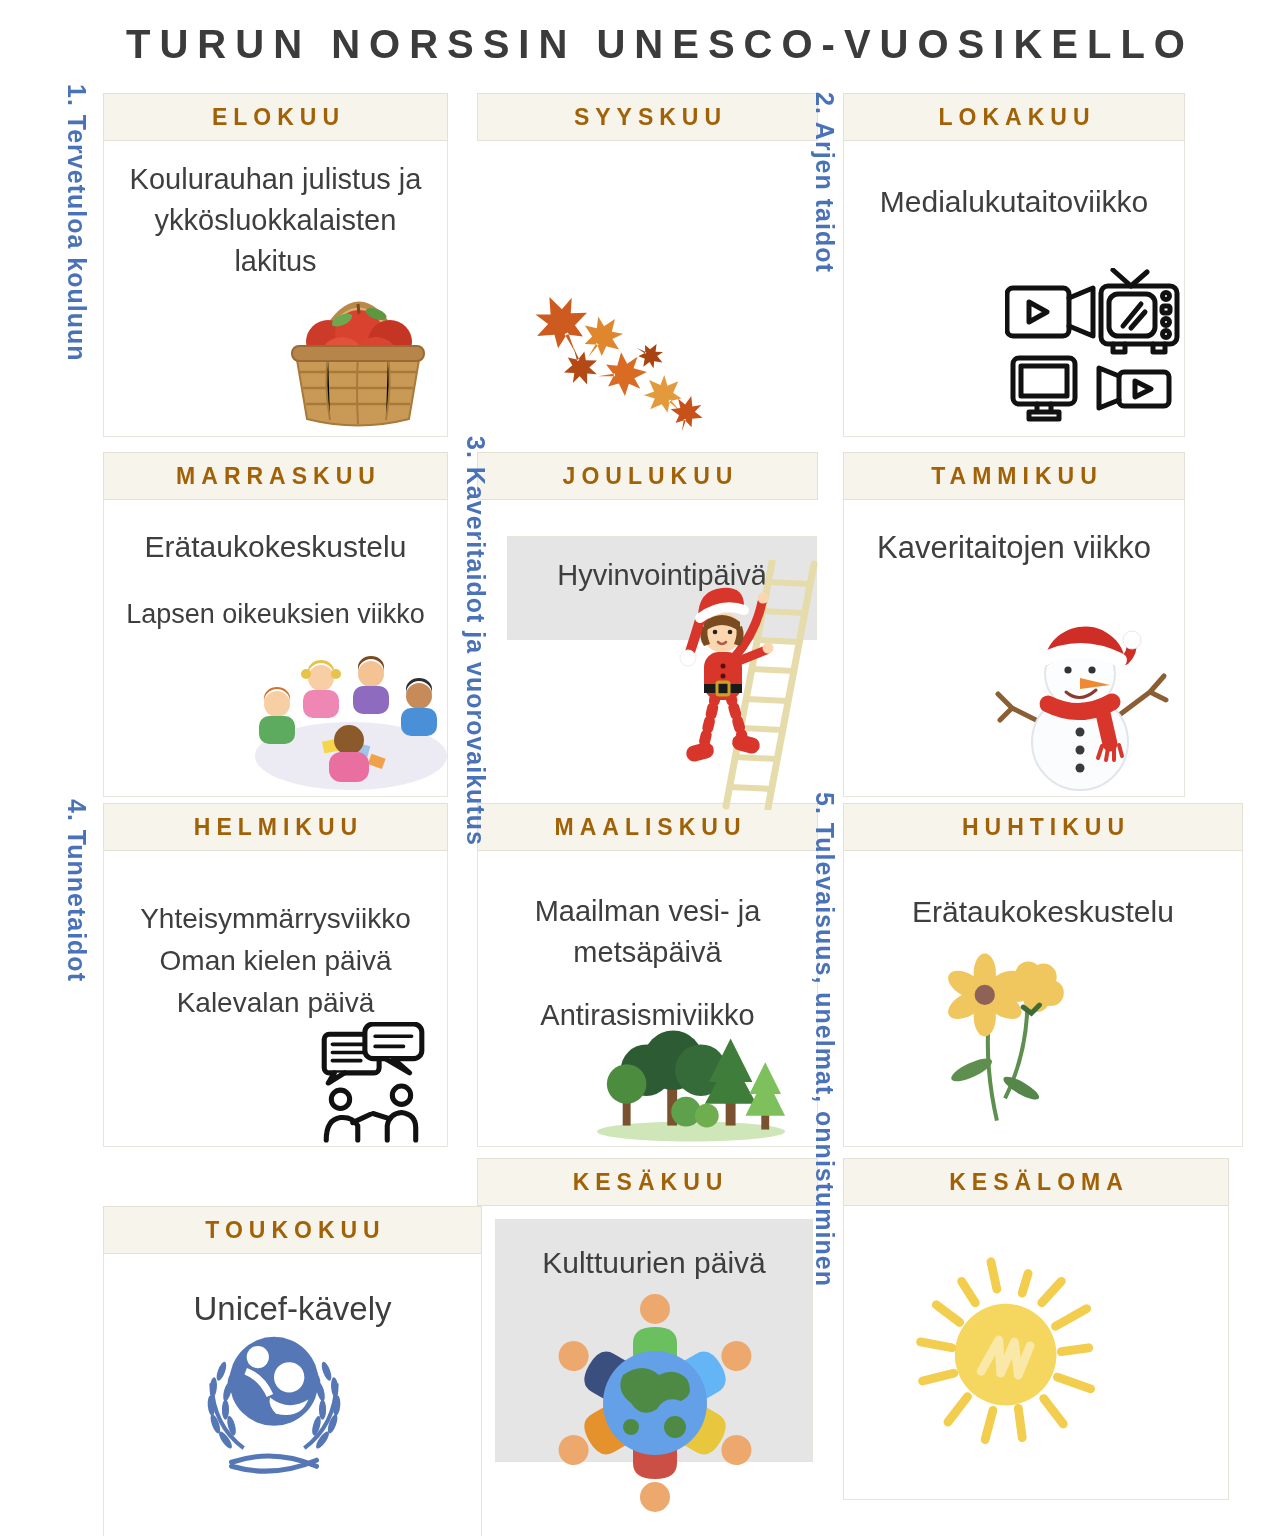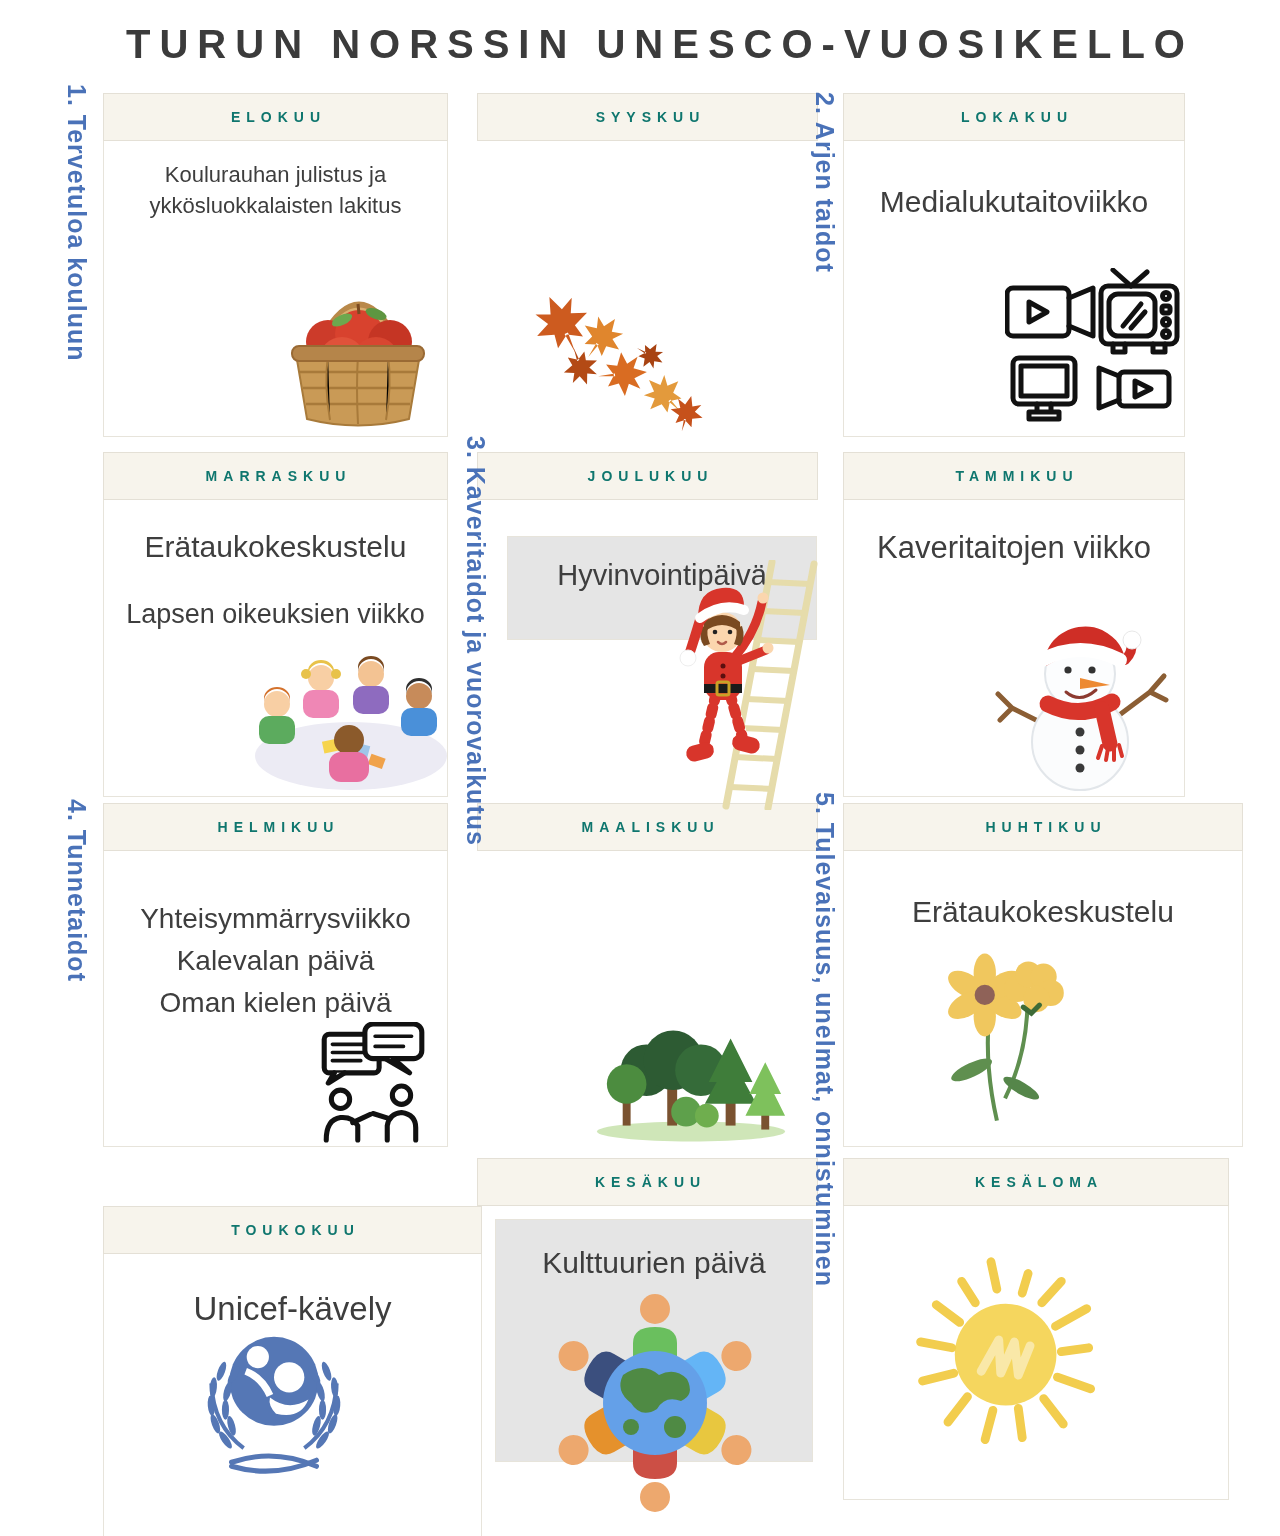--- a/index.html
+++ b/index.html
@@ -14,28 +14,28 @@
   .theme-label{
     position:absolute;writing-mode:vertical-rl;color:#4a72b8;font-weight:bold;
     font-size:25px;letter-spacing:1px;z-index:6;white-space:nowrap;
   }
   .card{position:absolute;}
   .card-header{
     height:48px;background:#f7f4ec;border:1px solid #e4e0d6;box-sizing:border-box;
     display:flex;align-items:center;justify-content:center;
   }
   .card-header span{
-    font-weight:bold;font-size:14px;letter-spacing:6px;text-indent:6px;color:#0f766e;
+    font-weight:bold;font-size:23px;letter-spacing:6px;text-indent:6px;color:#a16207;
   }
   .card-body{
     background:#fff;border:1px solid #e7e4db;border-top:none;box-sizing:border-box;
     position:relative;
   }
   .event{
-    font-size:22px;color:#3e3e3e;text-align:center;line-height:1.42;
+    font-size:29px;color:#3e3e3e;text-align:center;line-height:1.42;
   }
   .one-line{white-space:nowrap;}
   .inset-box{
     position:absolute;background:#e5e5e5;border:1px solid #e7e4db;box-sizing:border-box;z-index:2;
   }
   .illu{position:absolute;z-index:3;}
   .overlay-illu{position:absolute;z-index:5;}
 </style>
 </head>
 <body>
@@ -267,22 +267,22 @@
       <circle cx="100" cy="138" r="4.5" fill="#3a3a3a"></circle>
       <circle cx="100" cy="156" r="4.5" fill="#3a3a3a"></circle>
   </svg>
 
   <section class="card" style="left:103px;top:803px;width:345px;">
     <header class="card-header">
         <span>HELMIKUU</span>
       </header>
     <div class="card-body" style="height:296px;">
       <div class="event one-line" style="padding-top:48px;font-size:28px;">Yhteisymmärrysviikko</div>
+      <div class="event one-line" style="padding-top:2px;font-size:28px;">Oman kielen päivä</div>
       <div class="event one-line" style="padding-top:2px;font-size:28px;">Kalevalan päivä</div>
-      <div class="event one-line" style="padding-top:2px;font-size:28px;">Oman kielen päivä</div>
     </div>
   </section>
   <svg class="illu" style="left:303px;top:1022px;" width="138" height="122" viewBox="0 0 130 120" fill="none" stroke="#111" stroke-width="5" stroke-linejoin="round" stroke-linecap="round">
     <rect x="18" y="12" width="54" height="38" rx="5" fill="#fff"></rect>
     <path d="M26,22 L62,22 M26,30 L62,30 M26,38 L54,38" stroke-width="3.5"></path>
     <path d="M28,50 L22,60 L38,50" fill="#fff"></path>
     <rect x="58" y="2" width="56" height="34" rx="8" fill="#fff"></rect>
     <path d="M68,14 L104,14 M68,24 L96,24" stroke-width="3.5"></path>
     <path d="M86,36 L102,50 L78,36" fill="#fff"></path>
     <circle cx="34" cy="76" r="9"></circle>
@@ -290,20 +290,24 @@
     <path d="M46,99 L63,91"></path>
     <circle cx="94" cy="72" r="9"></circle>
     <path d="M80,116 L80,102 Q82,90 94,89 Q108,91 108,104 L108,116"></path>
     <path d="M82,95 L66,90"></path>
   </svg>
 
   <section class="card" style="left:477px;top:803px;width:341px;">
     <header class="card-header">
         <span>MAALISKUU</span>
       </header>
+    <div class="card-body" style="height:296px;">
+      <div class="event" style="padding:40px 24px 0;font-size:29px;">Maailman vesi- ja metsäpäivä</div>
+      <div class="event one-line" style="padding-top:22px;font-size:29px;">Antirasismiviikko</div>
+    </div>
   </section>
   <svg class="illu" style="left:592px;top:1024px;" width="198" height="120" viewBox="0 0 200 120">
     <ellipse cx="100" cy="108" rx="95" ry="10" fill="#cfe6b8"></ellipse>
     <rect x="76" y="58" width="10" height="44" fill="#7a5230"></rect>
     <circle cx="55" cy="46" r="26" fill="#2d5b33"></circle>
       <circle cx="82" cy="36" r="30" fill="#2d5b33"></circle>
       <circle cx="110" cy="46" r="26" fill="#356b39"></circle>
     <rect x="31" y="74" width="8" height="28" fill="#7a5230"></rect>
     <circle cx="35" cy="60" r="20" fill="#4c8c3f"></circle>
     <rect x="135" y="78" width="10" height="24" fill="#7a5230"></rect>

